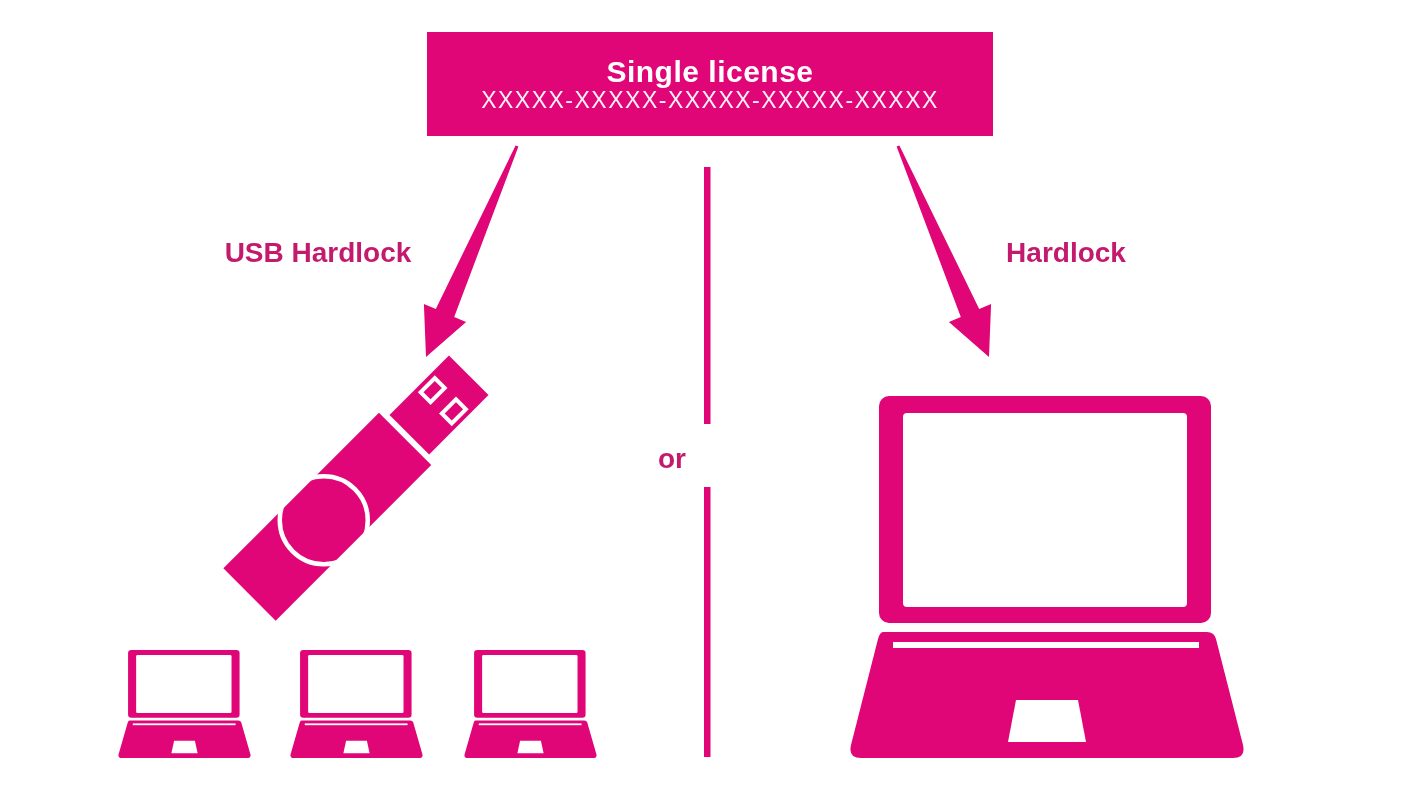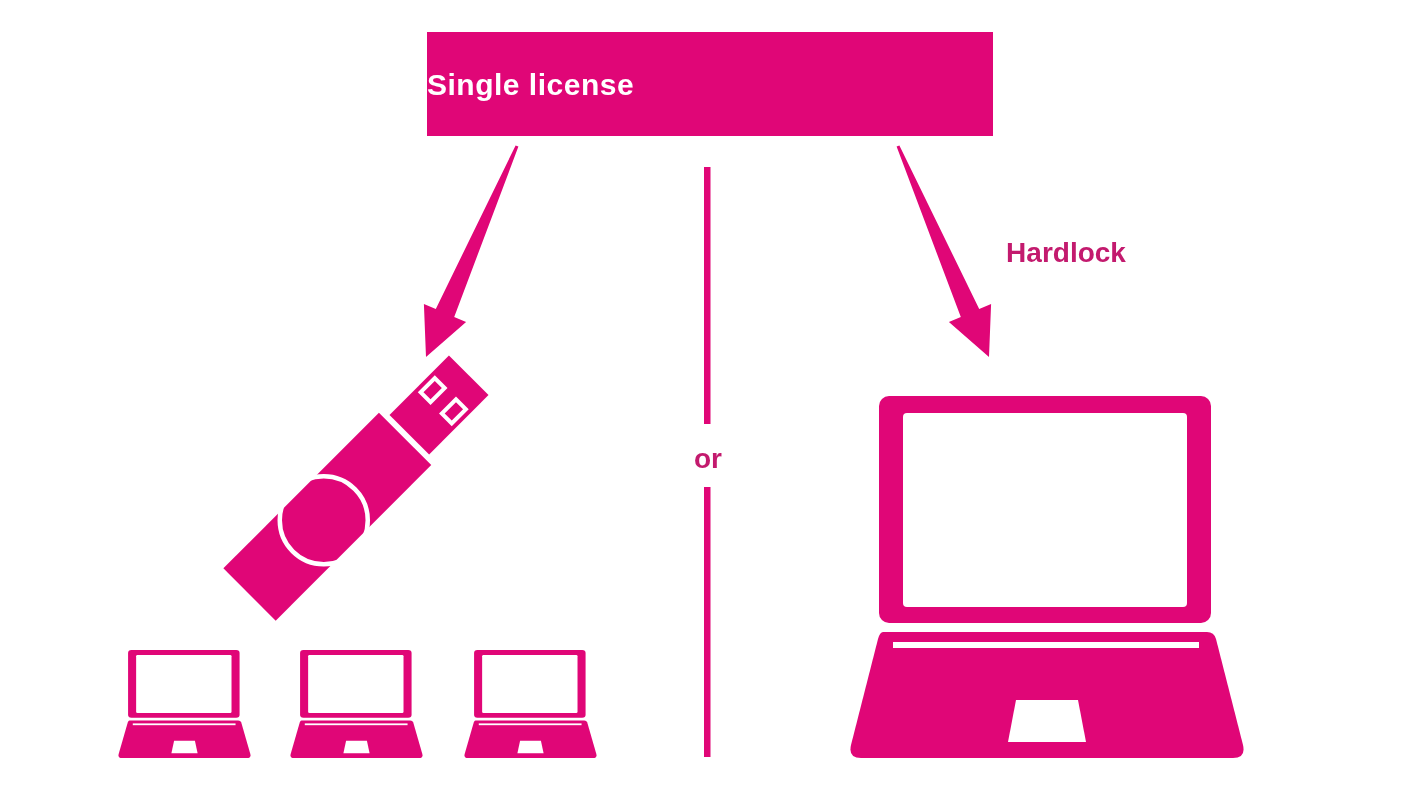--- a/index.html
+++ b/index.html
@@ -11,57 +11,59 @@
     position:relative;
     width:1411px;height:793px;
     background:#ffffff;
     font-family:"Liberation Sans",sans-serif;
     overflow:hidden;
   }
   
   .license-box{
     position:absolute;left:427px;top:32px;width:566px;height:104px;
     background:var(--pink);
-    color:#ffffff;
+    color:#ffffff;text-align:center;
     display:flex;flex-direction:column;justify-content:center;
   }
   .license-title{font-size:30px;font-weight:bold;letter-spacing:.5px;line-height:1.1;}
   .license-key{font-size:23px;font-weight:400;letter-spacing:1.5px;color:rgba(255,255,255,.95);line-height:1.1;}
   
   .opt-label{
     position:absolute;top:237px;
     font-size:28px;font-weight:bold;color:var(--text-pink);
     white-space:nowrap;transform:translateX(-50%);
   }
   .opt-label.left{left:318px;}
   .opt-label.right{left:1066px;}
   .or-label{
-    position:absolute;left:708px;top:443px;
+    position:absolute;left:672px;top:443px;
     font-size:28px;font-weight:bold;color:var(--text-pink);
     transform:translateX(-50%);
   }
   
   .overlay-svg{position:absolute;left:0;top:0;width:1411px;height:793px;}
   .usb-svg{position:absolute;left:215px;top:345px;width:284px;height:284px;overflow:visible;}
   .laptop-svg{position:absolute;}
   .laptop-small-1{left:118px;top:650px;width:133px;height:108px;}
   .laptop-small-2{left:290px;top:650px;width:133px;height:108px;}
   .laptop-small-3{left:464px;top:650px;width:133px;height:108px;}
   .laptop-large{left:849px;top:396px;width:396px;height:362px;}
   .fill-pink{fill:var(--pink);}
 </style>
 </head>
 <body>
 
 <div class="canvas">
 
   <div class="license-box">
     <div class="license-title">Single license</div>
+    <div class="license-key">XXXXX-XXXXX-XXXXX-XXXXX-XXXXX</div>
   </div>
 
+  <div class="opt-label left">USB Hardlock</div>
   <div class="opt-label right">Hardlock</div>
   <div class="or-label">or</div>
 
   <svg class="overlay-svg" viewBox="0 0 1411 793">
     <polygon class="fill-pink" points="518.4,146.6 454.2,317 466.1,322.1 426,357 423.9,303.9 435.8,309 515.6,145.4"></polygon>
     <polygon class="fill-pink" points="896.6,146.6 960.8,317 948.9,322.1 989,357 991.1,303.9 979.2,309 899.4,145.4"></polygon>
     <rect class="fill-pink" x="704" y="167" width="6.5" height="257"></rect>
     <rect class="fill-pink" x="704" y="487" width="6.5" height="270"></rect>
   </svg>
 

